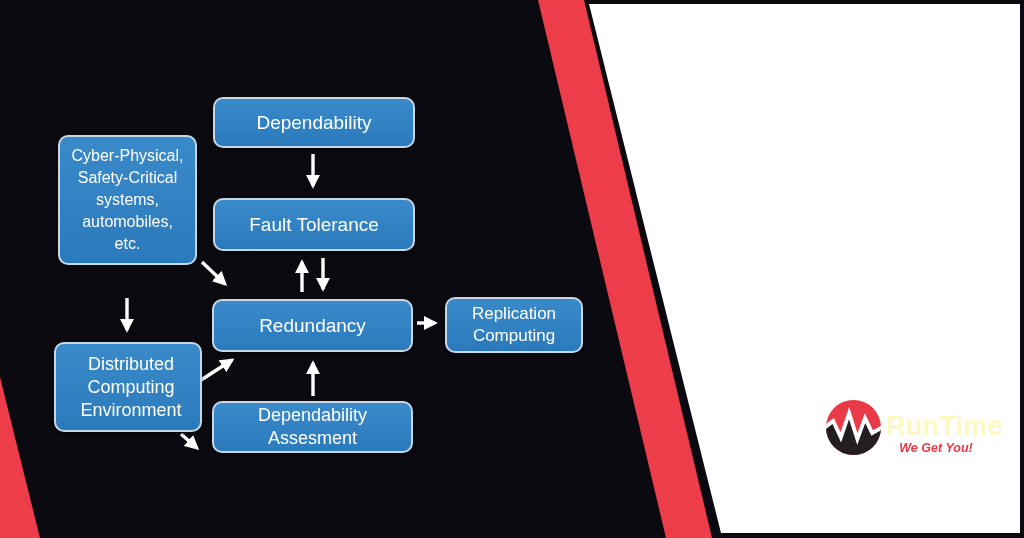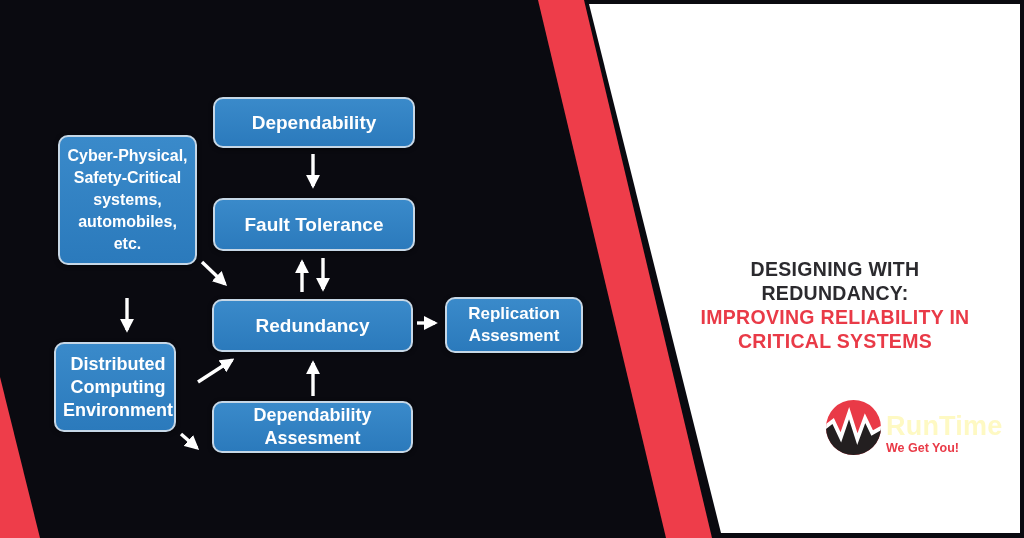--- a/index.html
+++ b/index.html
@@ -11,50 +11,50 @@
   
   .shape{position:absolute;inset:0;width:1024px;height:538px;}
   .red-band{background:#ee3d4a;clip-path:polygon(538px 0,584px 0,712px 538px,666px 538px);}
   .red-corner{background:#ee3d4a;clip-path:polygon(0 377px,40px 538px,0 538px);}
   .white-panel{background:#ffffff;clip-path:polygon(589px 4px,1020px 4px,1020px 533px,721px 533px);}
   
   .node{
     position:absolute;display:flex;align-items:center;justify-content:center;
     background:linear-gradient(180deg,#3a8aca 0%,#2b7abc 100%);
     border:2px solid #c6d7e6;border-radius:10px;
-    color:#ffffff;font-weight:bold;text-align:center;
+    color:#ffffff;font-weight:normal;text-align:center;
     white-space:pre-line;box-sizing:border-box;
     box-shadow:0 1px 4px rgba(0,0,0,.55);
     line-height:1.22;
   }
   .n-dependability{left:213px;top:97px;width:202px;height:51px;font-size:19px;}
   .n-cyber{left:58px;top:135px;width:139px;height:130px;font-size:16px;line-height:22px;}
   .n-fault{left:213px;top:198px;width:202px;height:53px;font-size:19px;}
   .n-redundancy{left:212px;top:299px;width:201px;height:53px;font-size:19px;}
   .n-replication{left:445px;top:297px;width:138px;height:56px;font-size:17px;line-height:22px;}
-  .n-distributed{left:54px;top:342px;width:122px;height:90px;font-size:18px;line-height:23px;padding-left:6px;}
+  .n-distributed{left:54px;top:342px;width:148px;height:90px;font-size:18px;line-height:23px;padding-left:6px;}
   .n-assesment{left:212px;top:401px;width:201px;height:52px;font-size:18px;line-height:23px;}
   
   .arrows{position:absolute;left:0;top:0;pointer-events:none;}
   
   .panel-title{
     position:absolute;left:670px;top:233px;width:330px;
     text-align:center;font-weight:bold;font-size:19.5px;line-height:24px;
     letter-spacing:.3px;white-space:pre-line;
   }
   .panel-title .t-dark{color:#2b2a2e;display:block;white-space:pre-line;}
   .panel-title .t-red{color:#e93a47;display:block;white-space:pre-line;}
   .logo-mark{position:absolute;left:826px;top:400px;width:55px;height:55px;}
   .logo-brand{
     position:absolute;left:886px;top:411px;width:110px;
     color:#fef9c3;font-weight:bold;font-size:27px;letter-spacing:.2px;
   }
   .logo-tagline{
-    position:absolute;left:886px;top:441px;width:100px;text-align:left;
-    color:#e93a47;font-weight:bold;font-size:12.5px;
+    position:absolute;left:886px;top:441px;width:100px;text-align:center;
+    color:#e93a47;font-weight:bold;font-style:italic;font-size:12.5px;
   }
 </style>
 </head>
 <body>
 
 <div class="canvas">
 
   <div class="shape red-band"></div>
   <div class="shape red-corner"></div>
   <div class="shape white-panel"></div>
@@ -80,32 +80,27 @@
 
   <div class="node n-dependability">Dependability</div>
   <div class="node n-cyber">Cyber-Physical,
 Safety-Critical
 systems,
 automobiles,
 etc.</div>
   <div class="node n-fault">Fault Tolerance</div>
   <div class="node n-redundancy">Redundancy</div>
   <div class="node n-replication">Replication
-Assesment</div>
+Computing</div>
   <div class="node n-distributed">Distributed
 Computing
 Environment</div>
   <div class="node n-assesment">Dependability
 Assesment</div>
 
-  <div class="panel-title">
-    <span class="t-dark">DESIGNING WITH
-REDUNDANCY:</span><span class="t-red">IMPROVING RELIABILITY IN
-CRITICAL SYSTEMS</span>
-  </div>
 
   <svg class="logo-mark" viewBox="0 0 100 100">
     <defs>
       <clipPath id="logoClip">
           <circle cx="50" cy="50" r="50"></circle>
         </clipPath>
     </defs>
     <g clip-path="url(#logoClip)">
       <rect x="0" y="0" width="100" height="100" fill="#e93a47"></rect>
       <path d="M -5,52 L 13,38 L 27,68 L 42,24 L 57,71 L 71,33 L 84,60 L 105,48 L 105,105 L -5,105 Z" fill="#231f20"></path>

